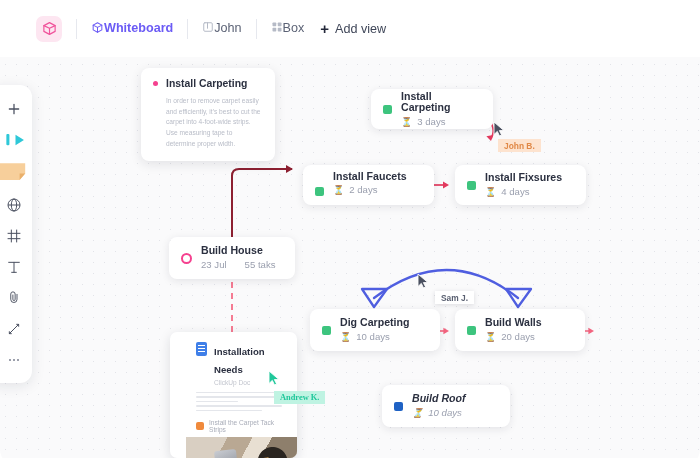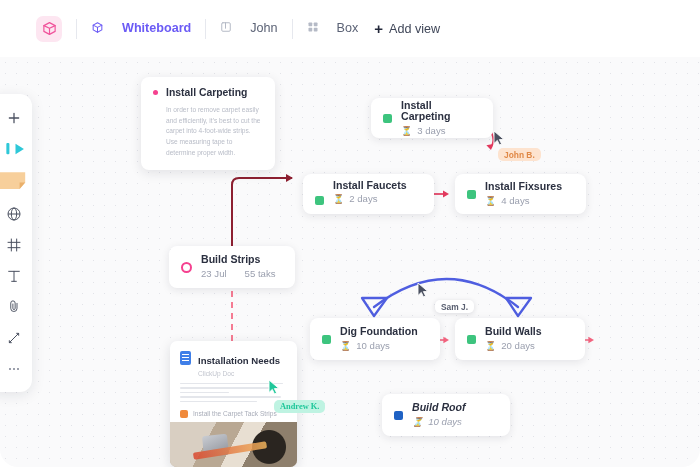--- a/index.html
+++ b/index.html
@@ -24,34 +24,34 @@
     display:flex;align-items:center;justify-content:center;flex:0 0 auto;
   }
   .app-title{
     margin-left:13px;font-size:15.5px;font-weight:700;color:#1f2430;
     letter-spacing:-0.2px;white-space:nowrap;
   }
   .divider{
     width:1px;height:20px;background:#e6e8ee;margin:0 14px;flex:0 0 auto;
   }
   .view-tab{
-    display:flex;align-items:center;gap:18px;font-size:12.6px;
+    display:flex;align-items:center;gap:0;font-size:12.6px;
     color:#5b6275;white-space:nowrap;cursor:pointer;
   }
   .view-tab.active{color:#6b5bf5;font-weight:600;}
   .view-tab .lbl{line-height:1;}
   .add-view{
     display:flex;align-items:center;gap:6px;font-size:12.6px;color:#3f4658;
     margin-left:16px;white-space:nowrap;cursor:pointer;
   }
   .plus-glyph{font-size:15px;font-weight:700;line-height:1;color:#23283a;}
 
   
   .canvas{
-    position:absolute;left:0;top:57px;width:700px;height:410px;
+    position:absolute;left:0;top:48px;width:700px;height:410px;
     background-color:#fafafb;
     background-image:radial-gradient(#e2e3e8 0.9px, transparent 1px);
     background-size:11px 11px;
     overflow:hidden;
   }
 
   
   .toolbar{
     position:absolute;left:-12px;top:37px;width:44px;
     background:#ffffff;border-radius:12px;
@@ -102,21 +102,21 @@
   .note-title{font-size:10.4px;font-weight:700;color:#2b3040;}
   .note-body{
     margin-top:7px;margin-left:13px;font-size:6.6px;line-height:1.62;
     color:#b8bcc7;max-width:118px;
   }
 
   
   .doc-card{
     position:absolute;background:#ffffff;border-radius:7px;
     box-shadow:0 3px 12px rgba(25,30,50,0.13);
-    overflow:hidden;box-sizing:border-box;
+    overflow:hidden;box-sizing:border-box;padding-left:16px;
   }
   .doc-head{display:flex;gap:7px;padding:9px 10px 0 10px;}
   .doc-icon{
     width:11px;height:14px;border-radius:2px;background:#3f7fe8;flex:0 0 auto;
     position:relative;margin-top:1px;
   }
   .doc-icon:after{
     content:"";position:absolute;left:2px;top:3px;width:7px;height:1px;
     background:#ffffff;box-shadow:0 3px 0 #ffffff,0 6px 0 #ffffff;
   }
@@ -146,21 +146,21 @@
   }
   .doc-photo .tool2{
     position:absolute;left:26%;top:26%;width:20%;height:40%;
     background:linear-gradient(160deg,#c9ccd2,#8d9199);border-radius:3px;
     transform:rotate(-6deg);
   }
 
   
   .cursor{position:absolute;width:13px;height:16px;}
   .name-pill{
-    position:absolute;border-radius:5px;padding:2.5px 6px;
+    position:absolute;border-radius:0;padding:2.5px 6px;
     font-size:8.4px;font-weight:700;white-space:nowrap;line-height:1;
   }
   .pill-john{background:#fde3cf;color:#e08846;}
   .pill-sam{background:#ffffff;color:#5a6071;box-shadow:0 1px 5px rgba(25,30,50,.14);}
   .pill-andrew{background:#bff3e2;color:#1fc79a;font-family:Liberation Serif, serif;}
 
   svg.overlay{position:absolute;left:0;top:0;width:700px;height:410px;pointer-events:none;}
 </style>
 </head>
 <body>
@@ -348,33 +348,33 @@
         <span class="task-meta">
           <span class="hourglass">⏳</span>
           <span>4 days</span>
         </span>
       </span>
     </div>
 
     <div class="card task-card" style="left:169px;top:189px;width:126px;height:42px;">
       <span class="task-ring"></span>
       <span class="task-body">
-        <span class="task-title">Build Strips</span>
+        <span class="task-title">Build House</span>
         <span class="task-meta">
           <span>23 Jul</span>
           <span class="meta-sep"></span>
           <span>55 taks</span>
         </span>
       </span>
     </div>
 
     <div class="card task-card" style="left:310px;top:261px;width:130px;height:42px;">
       <span class="task-dot" style="background:#3dc47e"></span>
       <span class="task-body">
-        <span class="task-title">Dig Foundation</span>
+        <span class="task-title">Dig Carpeting</span>
         <span class="task-meta">
           <span class="hourglass">⏳</span>
           <span>10 days</span>
         </span>
       </span>
     </div>
 
     <div class="card task-card" style="left:455px;top:261px;width:130px;height:42px;">
       <span class="task-dot" style="background:#3dc47e"></span>
       <span class="task-body">

